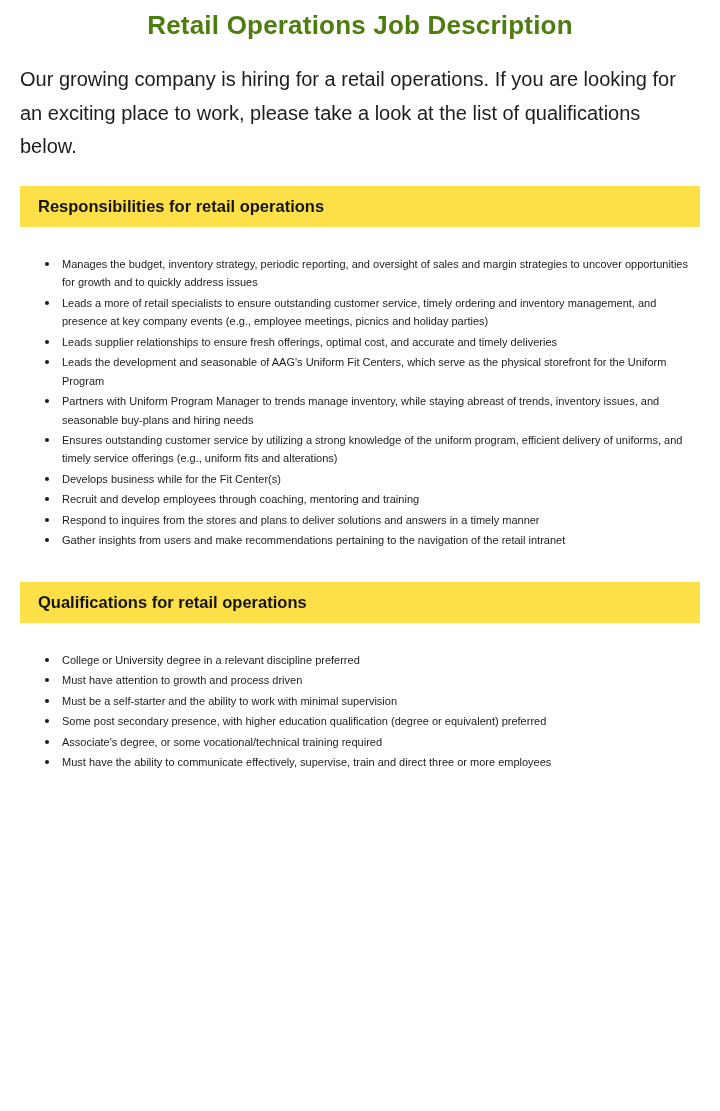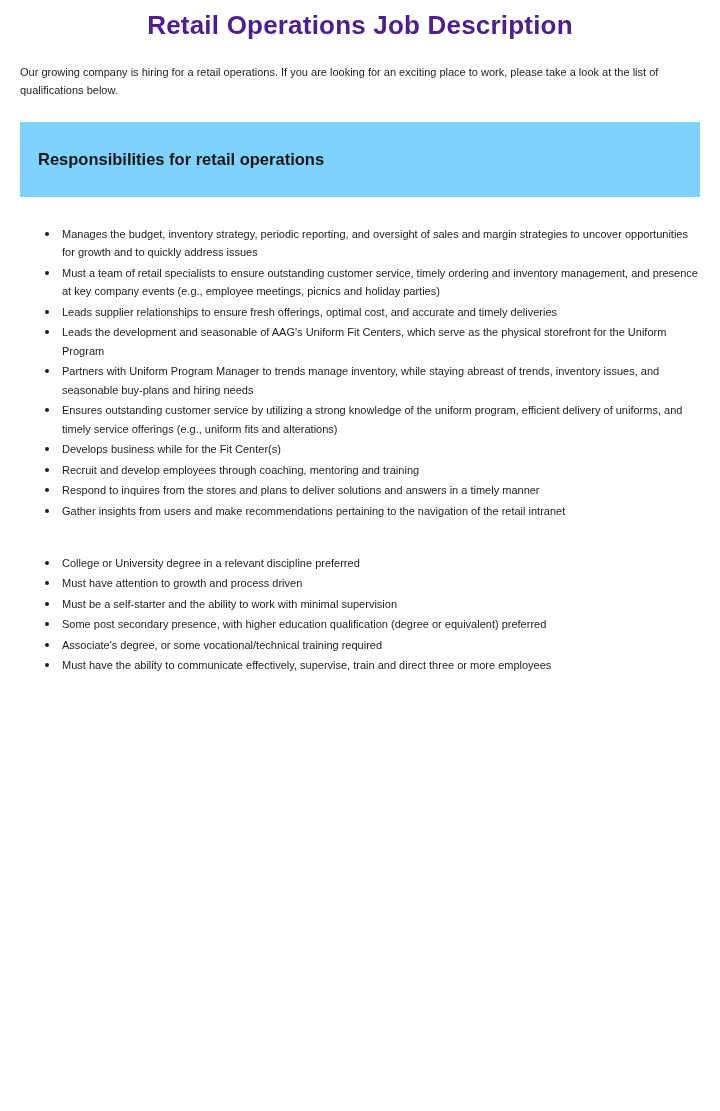--- a/index.html
+++ b/index.html
@@ -17,32 +17,32 @@
   .page {
     padding: 4px 20px 24px 20px;
     box-sizing: border-box;
   }
   .doc-title {
     font-size: 26px;
     font-weight: 700;
     text-align: center;
     letter-spacing: 0.2px;
     margin: 6px 0 22px 0;
-    color: #4c1d95;
+    color: #4d7c0f;
   }
   .intro {
-    font-size: 11px;
+    font-size: 20px;
     line-height: 1.68;
     margin: 0 0 22px 0;
   }
   .section-header {
-    background: #7dd3fc;
+    background: #fde047;
     font-size: 16.5px;
     font-weight: 700;
-    padding: 28px 18px;
+    padding: 11px 18px;
     margin: 0 0 26px 0;
     color: #141414;
   }
   .bullet-list {
     margin: 0 0 32px 0;
     padding: 0 0 0 40px;
     font-size: 11px;
     line-height: 1.68;
     list-style-type: disc;
   }
@@ -60,31 +60,32 @@
 <div class="page">
 
   <h1 class="doc-title">Retail Operations Job Description</h1>
 
   <p class="intro">Our growing company is hiring for a retail operations. If you are looking for an exciting place to work, please take a look at the list of qualifications below.</p>
 
   <div class="section-header">Responsibilities for retail operations</div>
 
   <ul class="bullet-list">
       <li>Manages the budget, inventory strategy, periodic reporting, and oversight of sales and margin strategies to uncover opportunities for growth and to quickly address issues</li>
-      <li>Must a team of retail specialists to ensure outstanding customer service, timely ordering and inventory management, and presence at key company events (e.g., employee meetings, picnics and holiday parties)</li>
+      <li>Leads a more of retail specialists to ensure outstanding customer service, timely ordering and inventory management, and presence at key company events (e.g., employee meetings, picnics and holiday parties)</li>
       <li>Leads supplier relationships to ensure fresh offerings, optimal cost, and accurate and timely deliveries</li>
       <li>Leads the development and seasonable of AAG's Uniform Fit Centers, which serve as the physical storefront for the Uniform Program</li>
       <li>Partners with Uniform Program Manager to trends manage inventory, while staying abreast of trends, inventory issues, and seasonable buy-plans and hiring needs</li>
       <li>Ensures outstanding customer service by utilizing a strong knowledge of the uniform program, efficient delivery of uniforms, and timely service offerings (e.g., uniform fits and alterations)</li>
       <li>Develops business while for the Fit Center(s)</li>
       <li>Recruit and develop employees through coaching, mentoring and training</li>
       <li>Respond to inquires from the stores and plans to deliver solutions and answers in a timely manner</li>
       <li>Gather insights from users and make recommendations pertaining to the navigation of the retail intranet</li>
     </ul>
 
+  <div class="section-header">Qualifications for retail operations</div>
 
   <ul class="bullet-list">
       <li>College or University degree in a relevant discipline preferred</li>
       <li>Must have attention to growth and process driven</li>
       <li>Must be a self-starter and the ability to work with minimal supervision</li>
       <li>Some post secondary presence, with higher education qualification (degree or equivalent) preferred</li>
       <li>Associate's degree, or some vocational/technical training required</li>
       <li>Must have the ability to communicate effectively, supervise, train and direct three or more employees</li>
     </ul>
 

